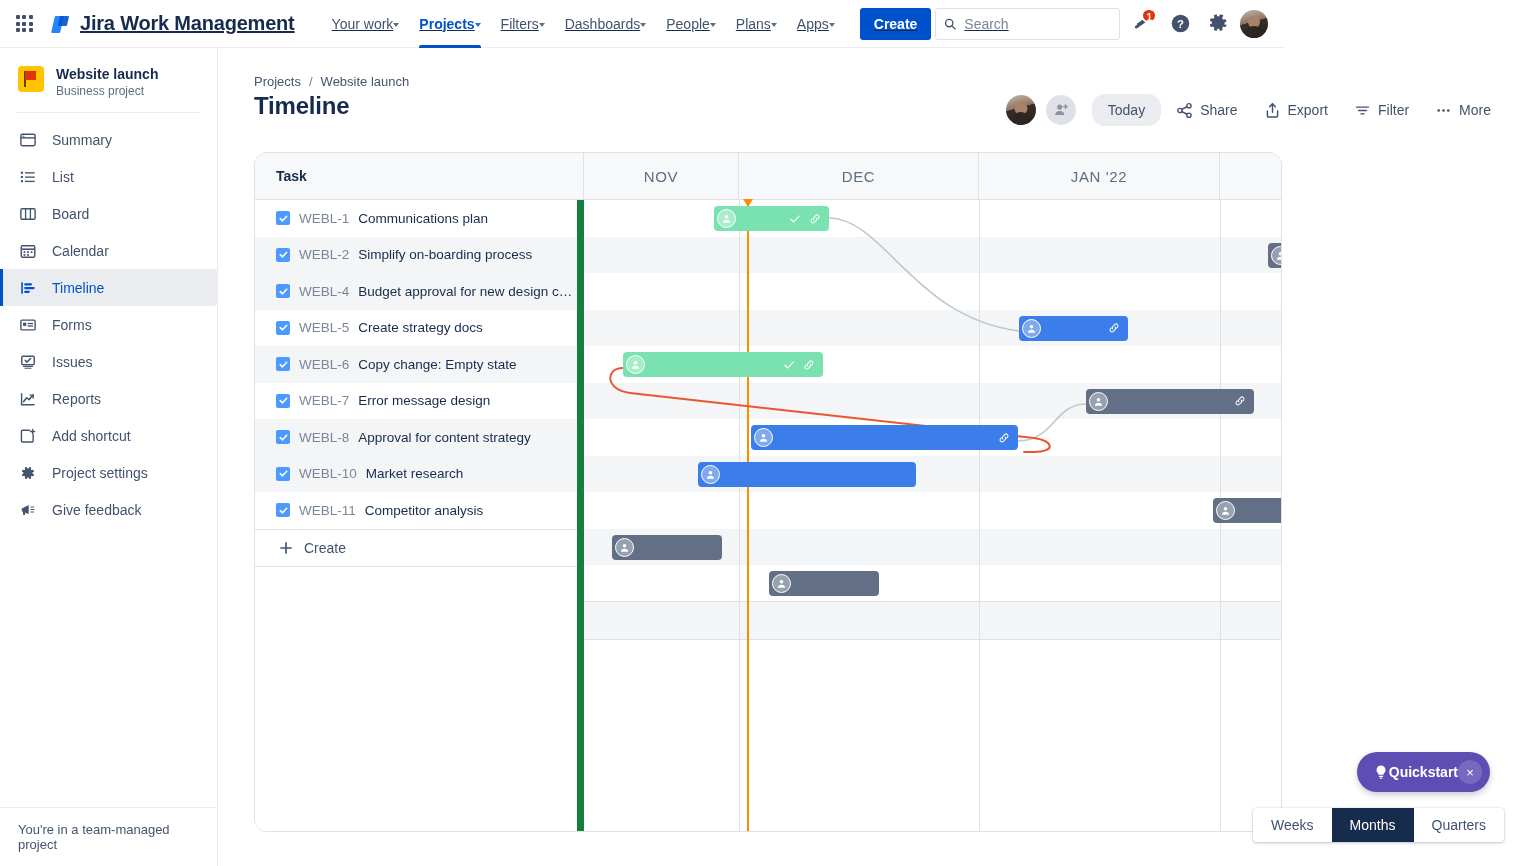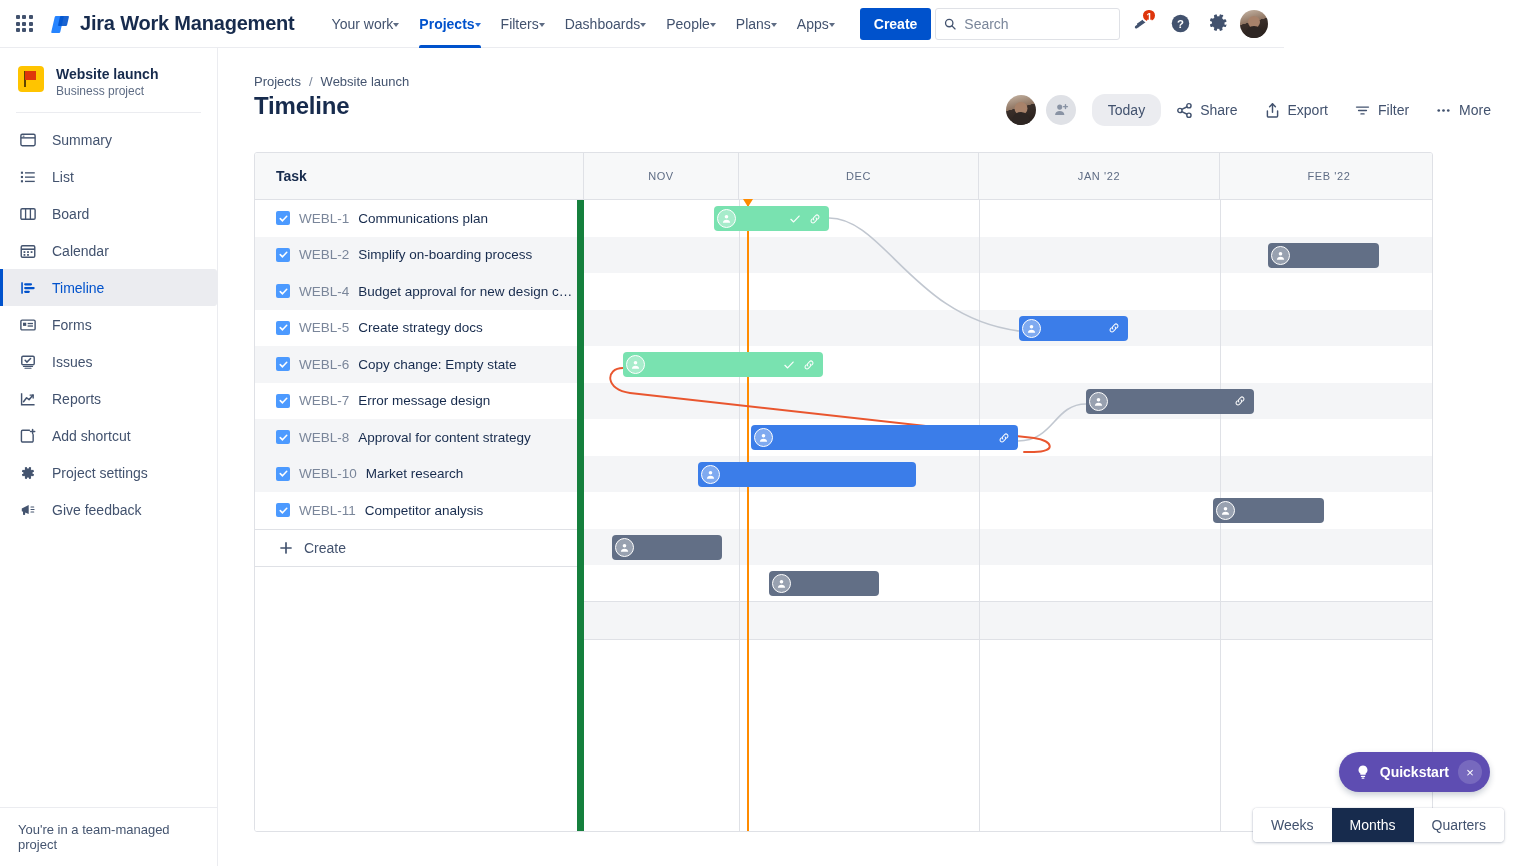--- a/index.html
+++ b/index.html
@@ -8,21 +8,21 @@
     font-family: "Liberation Sans", sans-serif;
     color: #172B4D;
     background: #ffffff;
     overflow: hidden;
   }
 
   
   .topnav {
     position: absolute; left: 0; top: 0; width: 1284px; height: 48px;
     background: #fff; border-bottom: 1px solid #EBECF0;
-    display: flex; align-items: center; z-index: 40;
+    display: flex; align-items: center; z-index: 40; text-decoration: underline;
   }
   .appswitch {
     width: 32px; height: 32px; margin-left: 8px; border-radius: 3px;
     display: flex; align-items: center; justify-content: center; cursor: pointer;
   }
   .grid9 { display: grid; grid-template-columns: repeat(3, 4px); grid-template-rows: repeat(3, 4px); gap: 2.5px; }
   .grid9 i { background: #42526E; border-radius: 1px; display: block; width: 4px; height: 4px; }
   .brand { display: flex; align-items: center; gap: 8px; margin-left: 10px; cursor: pointer; }
   .brand-logo { width: 22px; height: 22px; position: relative; }
   .brand-logo span { position: absolute; display: block; }
@@ -125,31 +125,31 @@
             justify-content:center; margin-left: 6px; margin-right: 12px; cursor: pointer; flex:none;}
   .act-btn {
     display: flex; align-items: center; gap: 7px; height: 32px; padding: 0 11px; border-radius: 13px;
     font-size: 14px; font-weight: 500; color: #42526E; cursor: pointer; background: transparent; border: none;
     font-family: "Liberation Sans", sans-serif;
   }
   .act-btn.sel { background: #EBECF0; color: #42526E; padding: 0 16px; }
 
   
   .tl {
-    position: absolute; left: 36px; top: 104px; width: 1179px; height: 680px;
-    border: 1px solid #DFE1E6; border-radius: 3px; background: #fff; overflow: hidden;
+    position: absolute; left: 36px; top: 104px; width: 1028px; height: 680px;
+    border: 1px solid #DFE1E6; border-radius: 13px; background: #fff; overflow: hidden;
   }
   .tl-head { display: flex; height: 47px; border-bottom: 1px solid #DFE1E6; background: #F7F8F9; }
   .tl-head .task-col {
     width: 329px; flex: none; display: flex; align-items: center; padding-left: 21px;
     font-size: 14px; font-weight: 600; color: #172B4D; border-right: 1px solid #DFE1E6;
   }
   .tl-head .months { flex: 1; display: flex; position: relative; }
   .mcell {
-    display: flex; align-items: center; justify-content: center; font-size: 11px;
+    display: flex; align-items: center; justify-content: center; font-size: 15px;
     color: #5E6C84; letter-spacing: .6px; border-right: 1px solid #DFE1E6; font-weight: 400;
   }
   .tl-body { display: flex; position: relative; height: 632px; }
   .rows-col { width: 329px; flex: none; border-right: 7px solid #15803d; position: relative; z-index: 3; background:#fff;}
   .row {
     height: 36.5px; display: flex; align-items: center; gap: 9px; padding-left: 21px;
     font-size: 14px; cursor: pointer; position: relative;
   }
   .row.odd { background: #F4F5F7; }
   .chk {
@@ -200,21 +200,21 @@
     position: absolute; right: 32px; bottom: 24px; display: flex; background: #fff; border-radius: 4px;
     box-shadow: 0 1px 3px rgba(9,30,66,.25), 0 0 1px rgba(9,30,66,.31); overflow: hidden; z-index: 30;
   }
   .zoom-ctl button {
     border: none; background: #fff; font-size: 14px; font-weight: 500; color: #42526E;
     padding: 9px 18px; cursor: pointer; font-family: "Liberation Sans", sans-serif;
   }
   .zoom-ctl button.on { background: #172B4D; color: #fff; }
   .quickstart {
     position: absolute; right: 46px; bottom: 74px; height: 40px; background: #5E4DB2; border-radius: 20px;
-    display: flex; align-items: center; gap: 9px; padding: 0 8px 0 16px; color: #fff; z-index: 31;
+    display: flex; align-items: center; padding: 0 8px 0 16px; color: #fff; z-index: 31;
     box-shadow: 0 3px 6px rgba(9,30,66,.22); cursor: pointer;
   }
   .quickstart .qs-label { font-size: 14px; font-weight: 600; }
   .qs-close {
     width: 24px; height: 24px; border-radius: 50%; background: rgba(255,255,255,.16);
     display: flex; align-items: center; justify-content: center; cursor: pointer; font-size: 13px;
   }
 </style>
 </head>
 <body>

